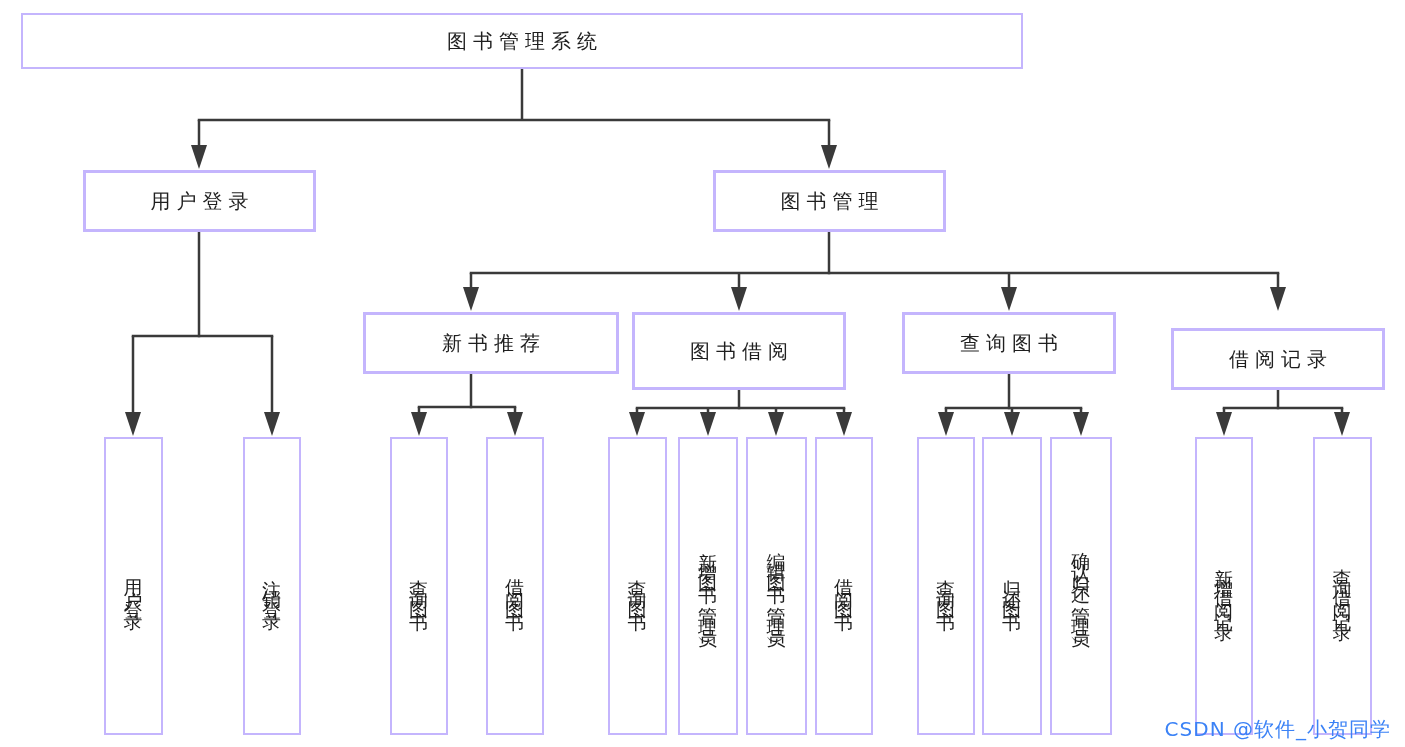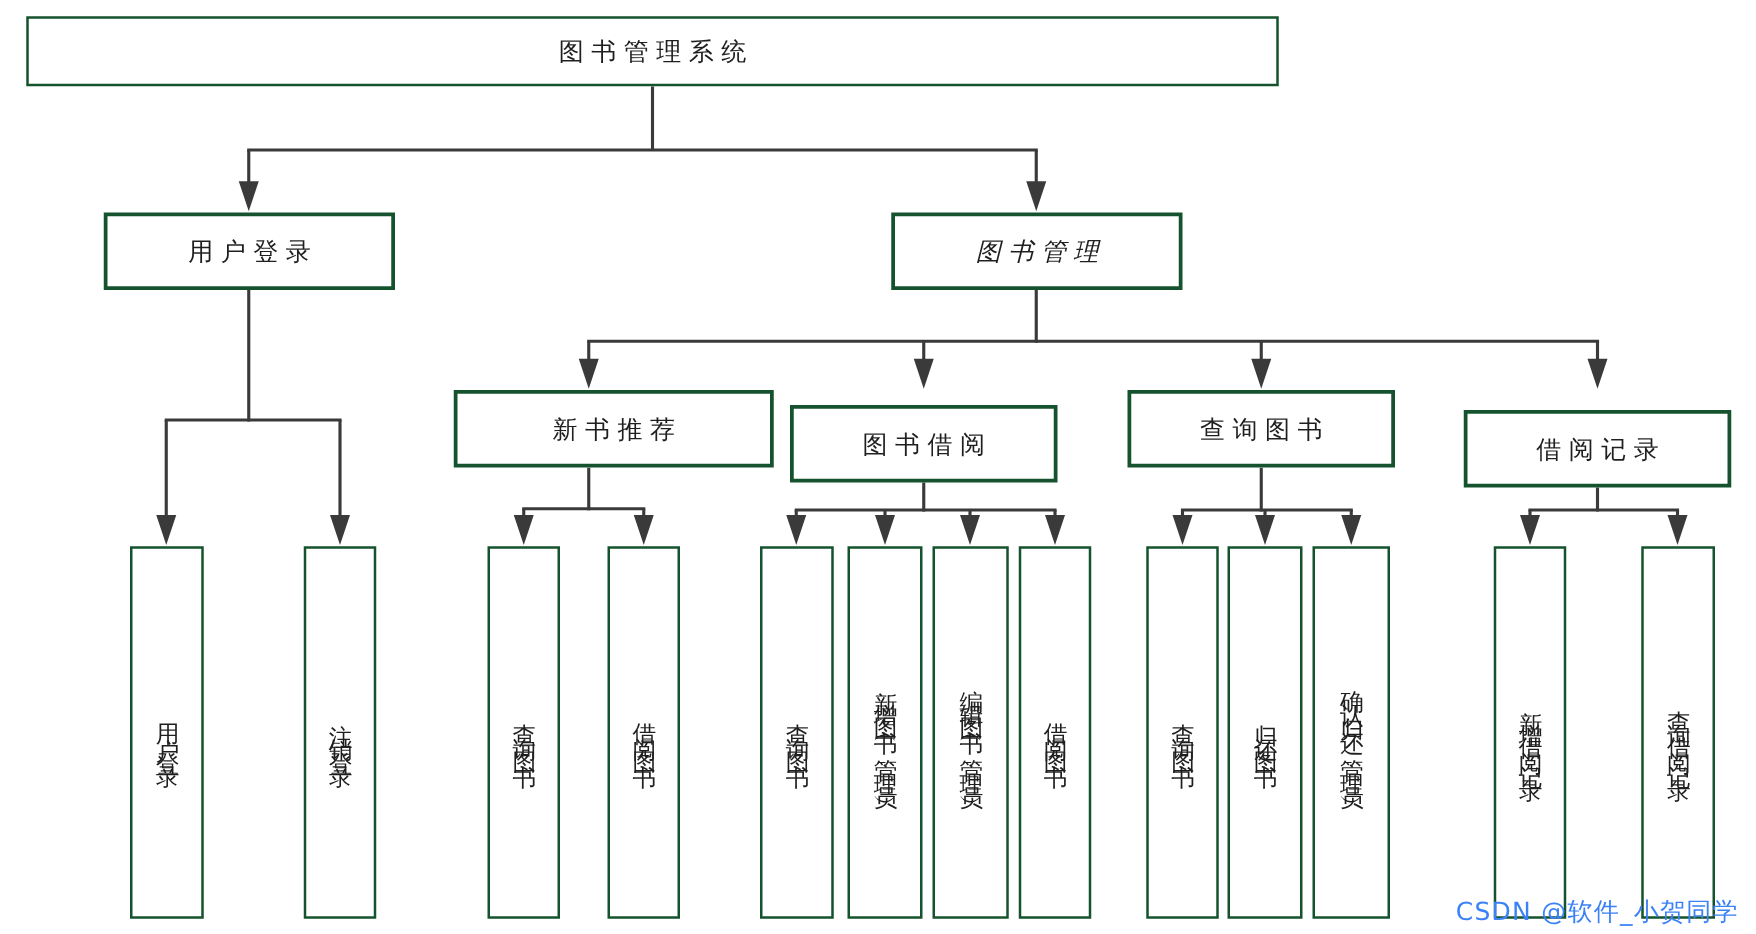--- a/index.html
+++ b/index.html
@@ -15,21 +15,21 @@
     overflow: hidden;
   }
   #connectors {
     position: absolute;
     left: 0; top: 0;
     width: 1405px; height: 747px;
   }
   .box {
     position: absolute;
     background: #ffffff;
-    border: 2px solid #14532d;
+    border: 2px solid #c4b5fd;
     box-sizing: border-box;
     display: flex;
     align-items: center;
     justify-content: center;
     color: #1f1f1f;
   }
   .box.lvl { border-width: 3px; }
   .hlabel {
     font-size: 20px;
     letter-spacing: 6px;
@@ -134,28 +134,28 @@
     </g>
   </svg>
 
   <div class="box" style="left:21px; top:13px; width:1002px; height:56px;">
     <span class="hlabel">图书管理系统</span>
   </div>
 
   <div class="box lvl" style="left:83px; top:170px; width:233px; height:62px;">
     <span class="hlabel">用户登录</span>
   </div>
-  <div class="box lvl" style="left:713px; top:170px; width:233px; height:62px;font-style:italic;">
+  <div class="box lvl" style="left:713px; top:170px; width:233px; height:62px;">
     <span class="hlabel">图书管理</span>
   </div>
 
   <div class="box lvl" style="left:363px; top:312px; width:256px; height:62px;">
     <span class="hlabel">新书推荐</span>
   </div>
-  <div class="box lvl" style="left:632px; top:324px; width:214px; height:62px;">
+  <div class="box lvl" style="left:632px; top:312px; width:214px; height:78px;">
     <span class="hlabel">图书借阅</span>
   </div>
   <div class="box lvl" style="left:902px; top:312px; width:214px; height:62px;">
     <span class="hlabel">查询图书</span>
   </div>
   <div class="box lvl" style="left:1171px; top:312px; width:214px; height:62px;margin-top:16px;">
     <span class="hlabel">借阅记录</span>
   </div>
 
   <div class="box leaf" style="left:104px; width:59px;">

